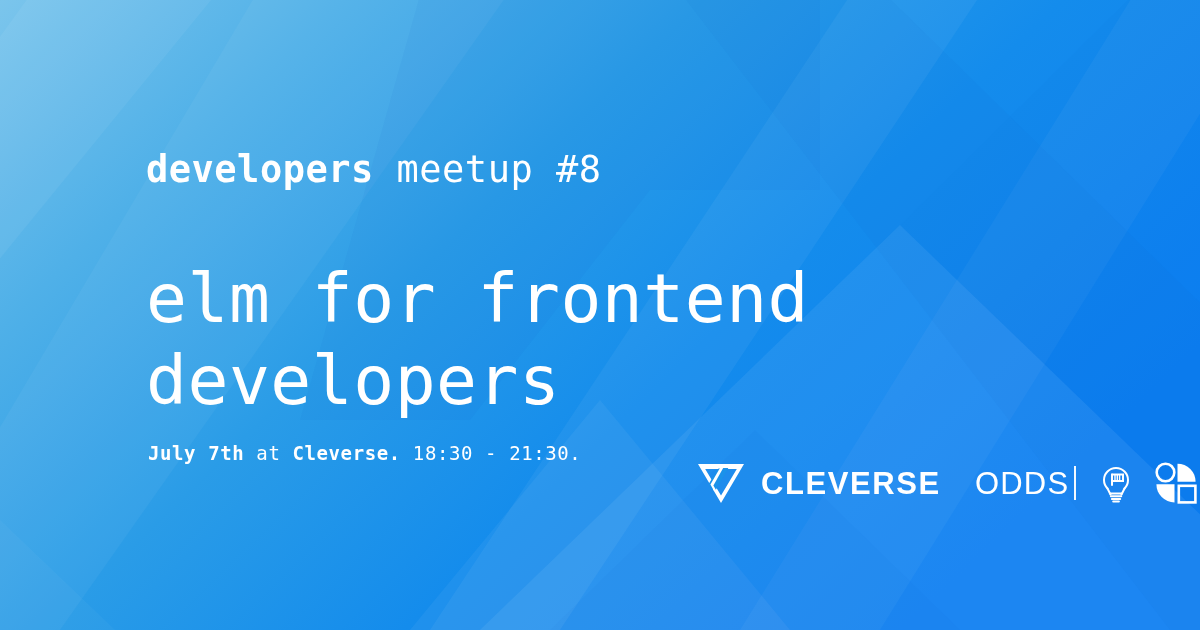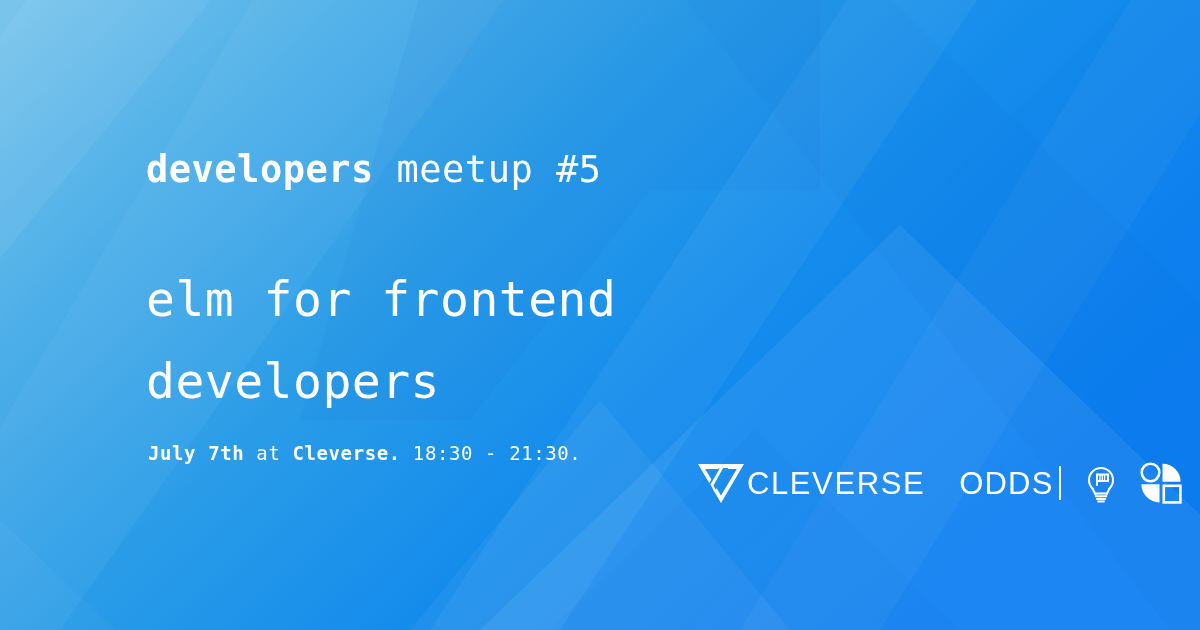--- a/index.html
+++ b/index.html
@@ -42,21 +42,21 @@
     color: #ffffff;
     white-space: nowrap;
   }
   .eyebrow .strong { font-weight: 700; }
   .eyebrow .light  { font-weight: 400; }
 
   .headline {
     position: absolute;
     left: 146px;
     top: 258px;
-    font-size: 48px;
+    font-size: 68px;
     line-height: 82px;
     font-weight: 500;
     color: #ffffff;
     letter-spacing: 0.5px;
     white-space: pre-line;
   }
 
   .meta {
     position: absolute;
     left: 148px;
@@ -78,26 +78,26 @@
     height: 62px;
     display: flex;
     align-items: center;
     gap: 0px;
   }
 
   .cleverse-mark { width: 48px; height: 42px; flex: none; }
 
   .cleverse-word {
     font-family: "Liberation Sans", "DejaVu Sans", sans-serif;
-    font-weight: 400;
+    font-weight: 700;
     font-size: 31px;
     letter-spacing: 1.6px;
     color: #ffffff;
     line-height: 1;
-    margin-left: 2px;
+    margin-left: 16px;
   }
 
   .odds-word {
     font-family: "Liberation Sans", "DejaVu Sans", sans-serif;
     font-weight: 400;
     font-size: 31px;
     letter-spacing: 1.2px;
     color: #ffffff;
     line-height: 1;
     margin-left: 34px;
@@ -152,21 +152,21 @@
       <polygon points="600,400 790,630 410,630" fill="#ffffff" opacity="0.05"></polygon>
       <polygon points="755,430 960,630 550,630" fill="#0a63c0" opacity="0.035"></polygon>
 
       <polygon points="0,520 0,630 115,630" fill="#ffffff" opacity="0.03"></polygon>
     </svg>
   </div>
 
   <div class="content">
 
     <div class="eyebrow">
-      <span class="strong">developers</span><span class="light"> meetup #5</span>
+      <span class="strong">developers</span><span class="light"> meetup #8</span>
     </div>
 
     <div class="headline">elm for frontend
 developers</div>
 
     <div class="meta">
       <span class="strong">July 7th</span><span class="light"> at </span><span class="strong">Cleverse.</span><span class="light"> 18:30 - 21:30.</span>
     </div>
 
     <div class="logo-lockup">

